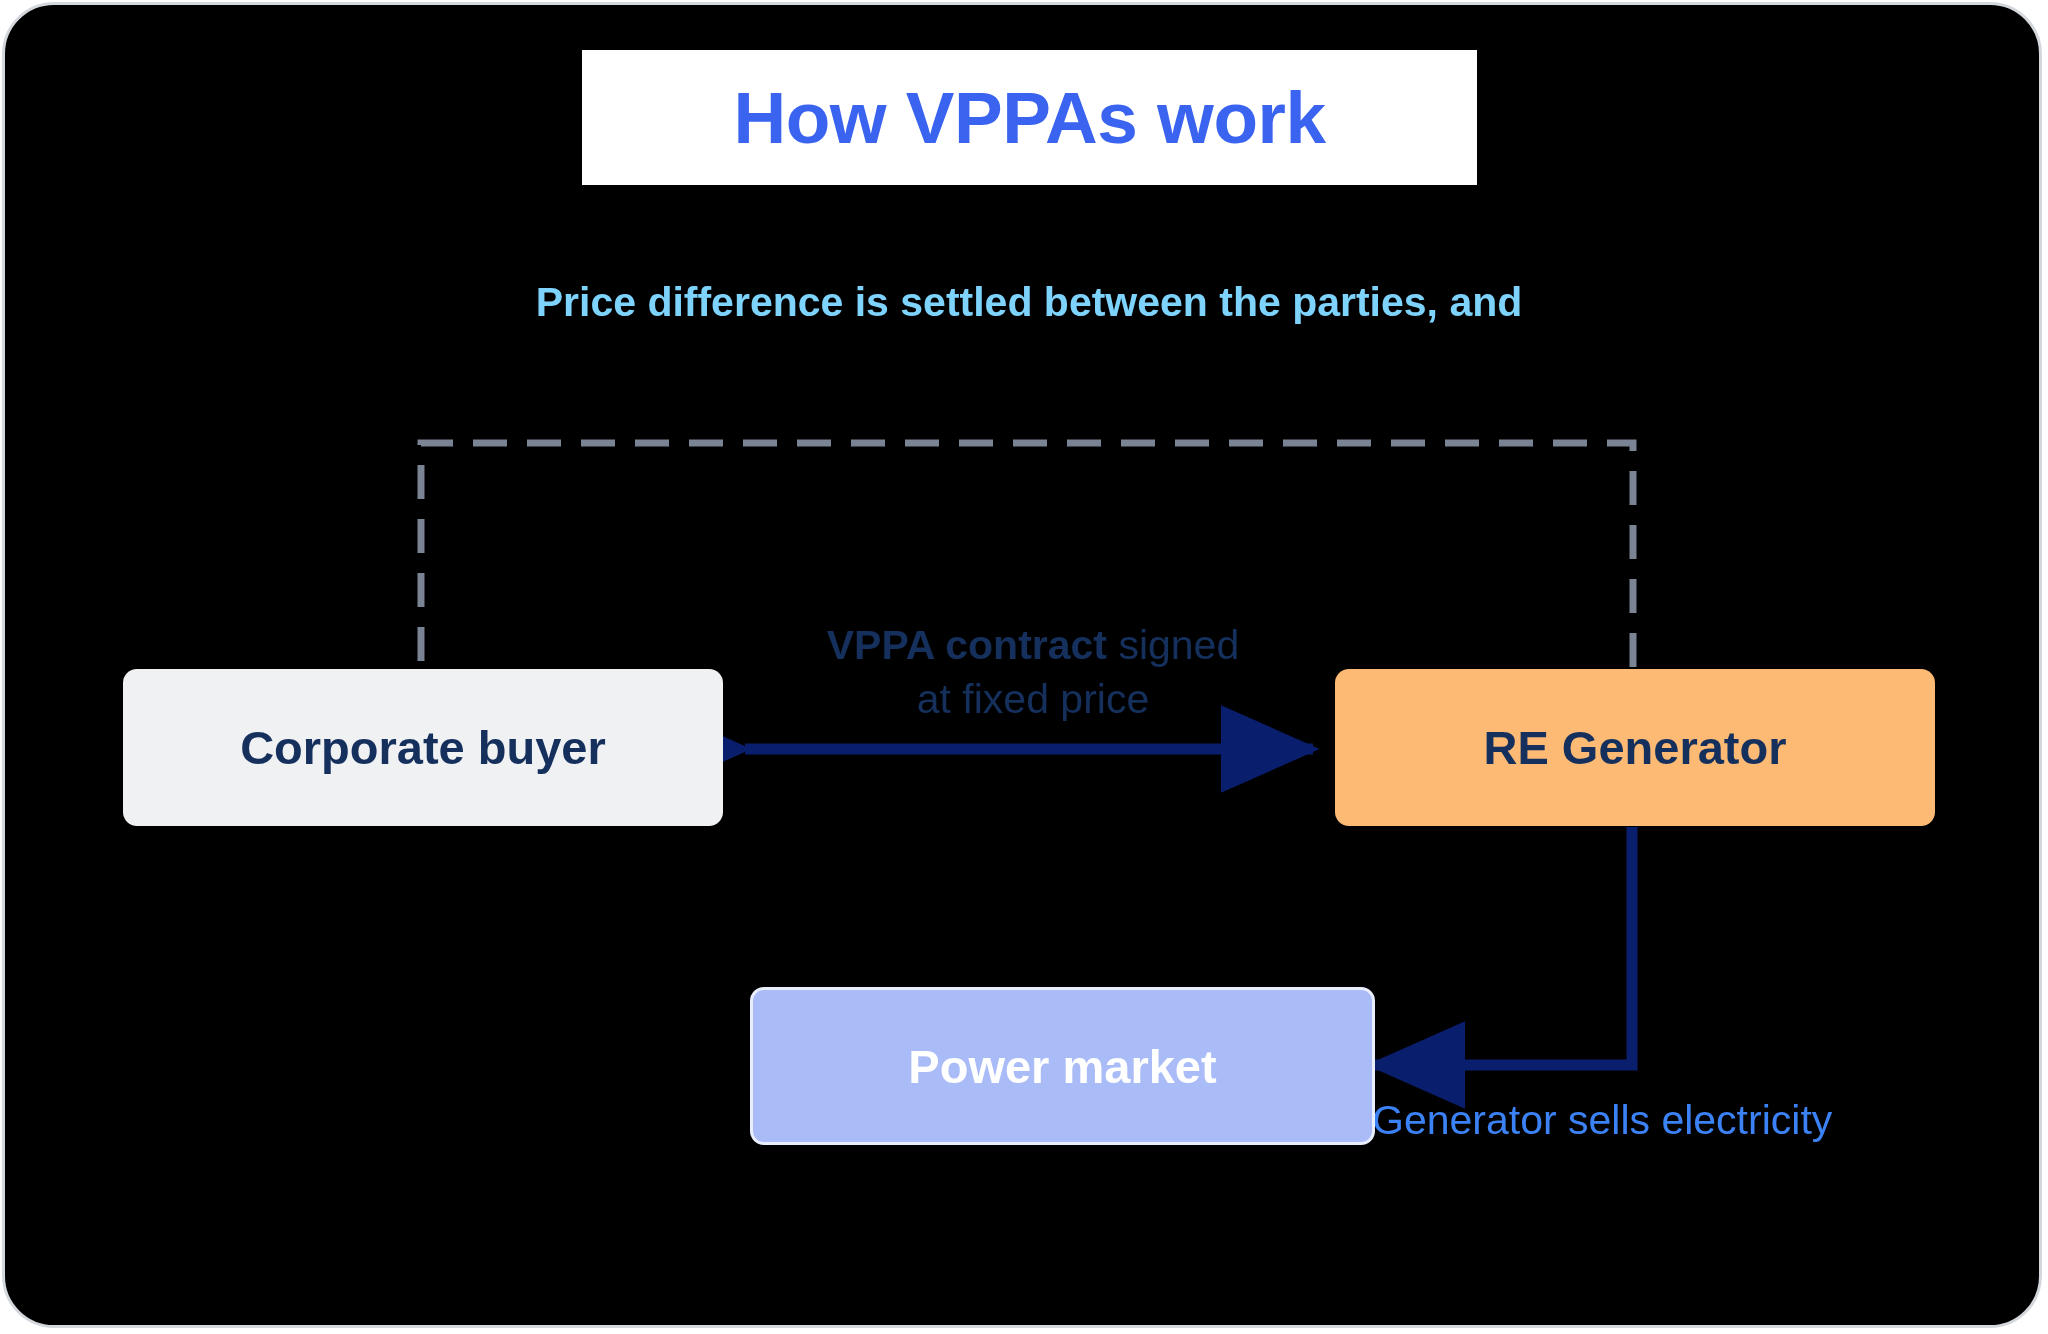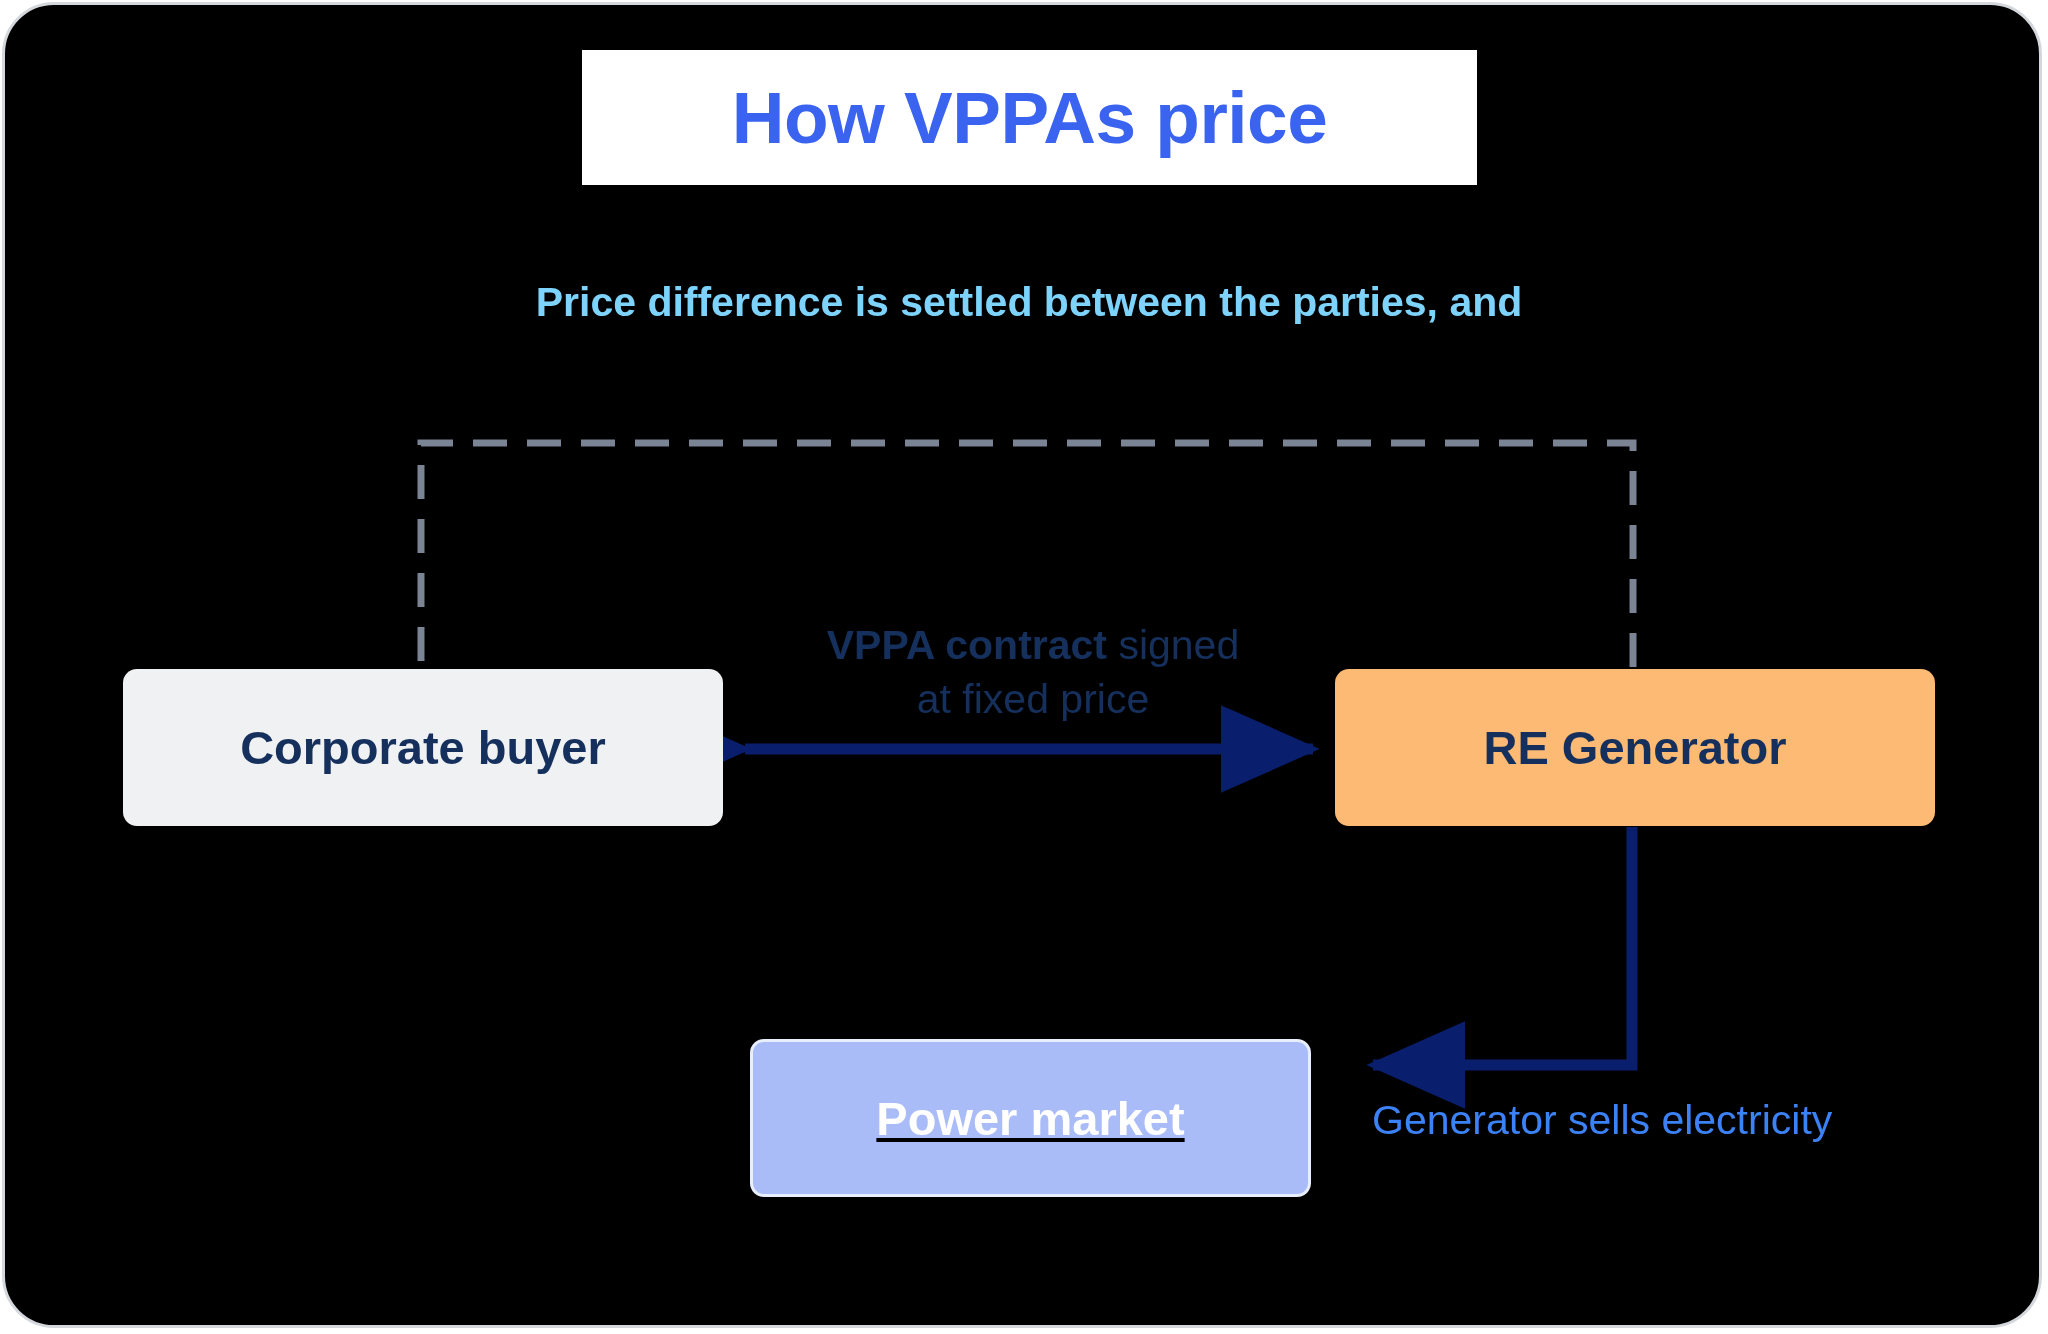--- a/index.html
+++ b/index.html
@@ -113,26 +113,25 @@
     left: 1330px;
     top: 664px;
     width: 600px;
     height: 157px;
     background: #fdba74;
   }
   #node-re-generator .node-label { color: #15305c; }
 
   #node-power-market {
     left: 745px;
-    top: 1034px;
-    width: 561px;
+    top: 982px;
+    width: 625px;
     height: 158px;
     background: #aabcf7;
     border: 3px solid #e9eefc;
-    text-decoration: underline;
   }
   #node-power-market .node-label { color: #ffffff; }
 
   
   #caption-vppa {
     position: absolute;
     left: 723px;
     top: 613px;
     width: 610px;
     text-align: center;
@@ -174,21 +173,21 @@
           <path d="M 0 0 L 9 4 L 0 8 z" fill="#0a1e6e"></path>
         </marker>
       </defs>
 
       <line x1="740" y1="744" x2="1308" y2="744" stroke="#0a1e6e" stroke-width="11" marker-start="url(#arrowhead-left)" marker-end="url(#arrowhead-right)"></line>
 
       <path d="M 1627 822 L 1627 1060 L 1368 1060" fill="none" stroke="#0a1e6e" stroke-width="11" stroke-linejoin="miter" marker-end="url(#arrowhead-right)"></path>
     </svg>
 
     <div id="title-banner">
-      <span id="title-text">How VPPAs price</span>
+      <span id="title-text">How VPPAs work</span>
     </div>
 
     <div id="subtitle">
       <span class="line">Price difference is settled between the parties, and</span>
     </div>
 
     <div id="caption-vppa">
       <span class="line"><span class="strong">VPPA contract</span><span> signed</span></span>
       <span class="line">at fixed price</span>
     </div>

